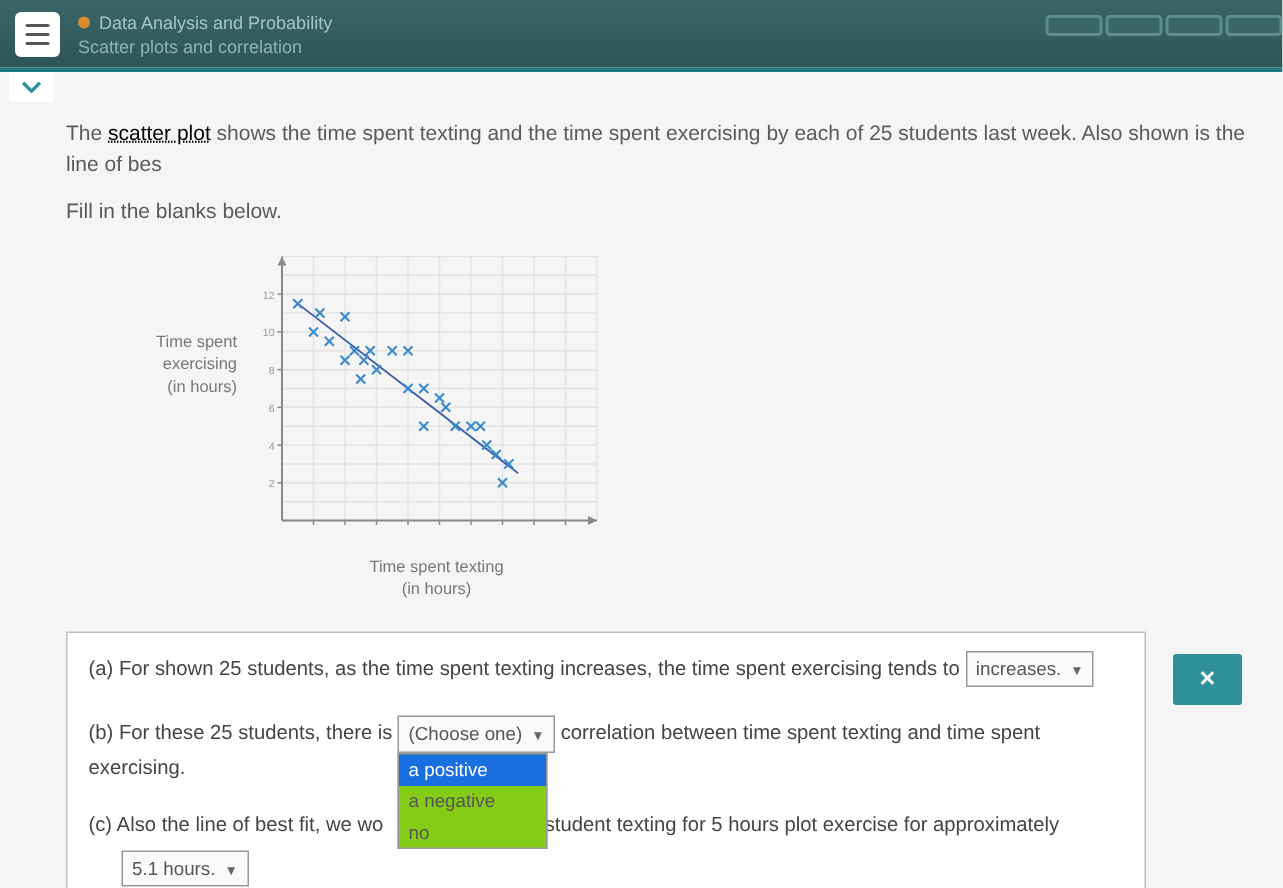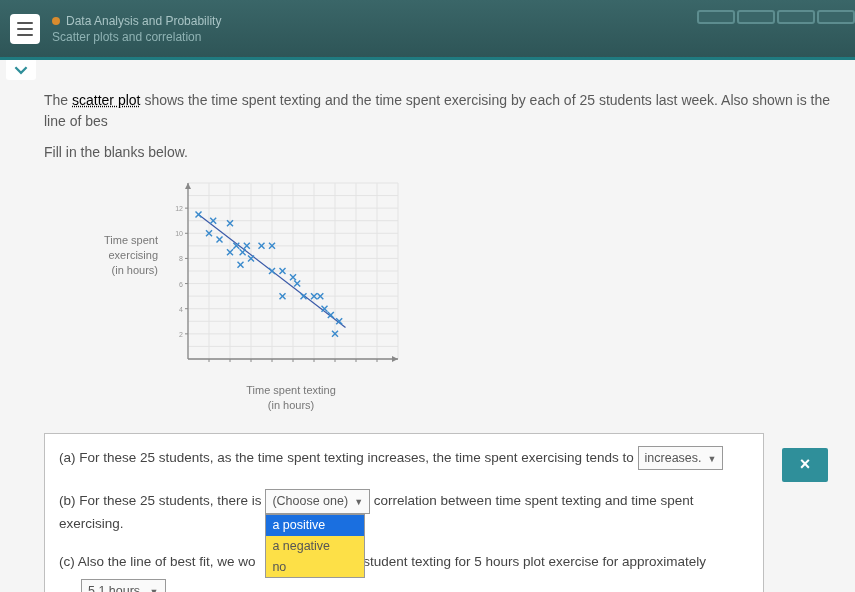--- a/index.html
+++ b/index.html
@@ -6,21 +6,21 @@
   body {
     font-family: Arial, Helvetica, sans-serif;
     background: #f5f5f5;
     width: 855px;
     height: 592px;
     overflow: hidden;
     color: #555;
   }
   .topbar {
     background: linear-gradient(#3a6668, #2e5557);
-    height: 60px;
+    height: 48px;
     display: flex;
     align-items: center;
     padding: 0 10px;
     border-bottom: 3px solid #1f7b80;
     position: relative;
   }
   .menu-btn {
     width: 30px; height: 30px;
     background: #fff;
     border-radius: 4px;
@@ -67,21 +67,21 @@
     font-size: 12.5px; color: #555; padding: 2px 6px;
     font-family: inherit;
     position: relative;
     cursor: pointer;
     vertical-align: middle;
   }
   .sel .tri { font-size: 9px; color: #666; margin-left: 6px; }
   .dropdown-open {
     position: absolute;
     border: 1px solid #999;
-    background: #fde047;
+    background: #84cc16;
     font-size: 12.5px;
     min-width: 100px;
     left: 0;
     top: 100%;
     z-index: 10;
   }
   .dropdown-open .opt { padding: 1px 6px; color: #555; }
   .dropdown-open .opt.hi { background: #1a6fe0; color: #fff; }
   .side-btn {
     position: absolute;
@@ -298,21 +298,21 @@
         <div style="white-space:pre-line">Time spent texting
 (in hours)</div>
       </div>
     </div>
   </div>
 
   <div class="answers-wrap">
     <div class="answers">
 
       <div class="row">
-        <span>(a) For these </span><span>25</span><span> students, as the time spent texting increases, the time spent exercising tends to </span>
+        <span>(a) For shown </span><span>25</span><span> students, as the time spent texting increases, the time spent exercising tends to </span>
         <span class="sel">
           <span>increases.</span><span class="tri">▼</span>
         </span>
       </div>
 
       <div class="row" style="position:relative;margin-top:19px;">
         <span>(b) For these </span><span>25</span><span> students, there is </span>
         <span class="sel-wrap">
           <span class="sel">
             <span>(Choose one)</span><span class="tri">▼</span>

